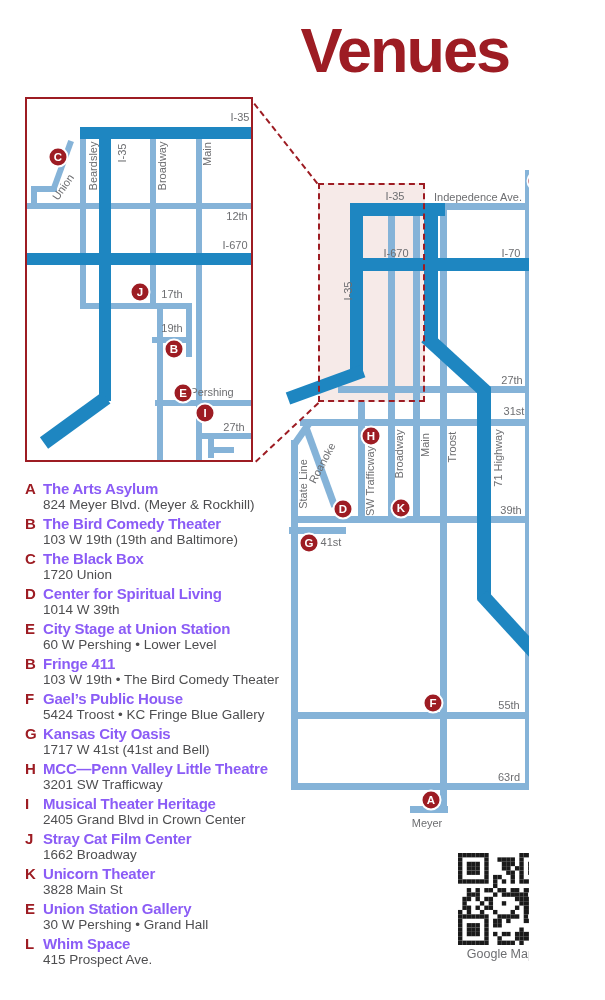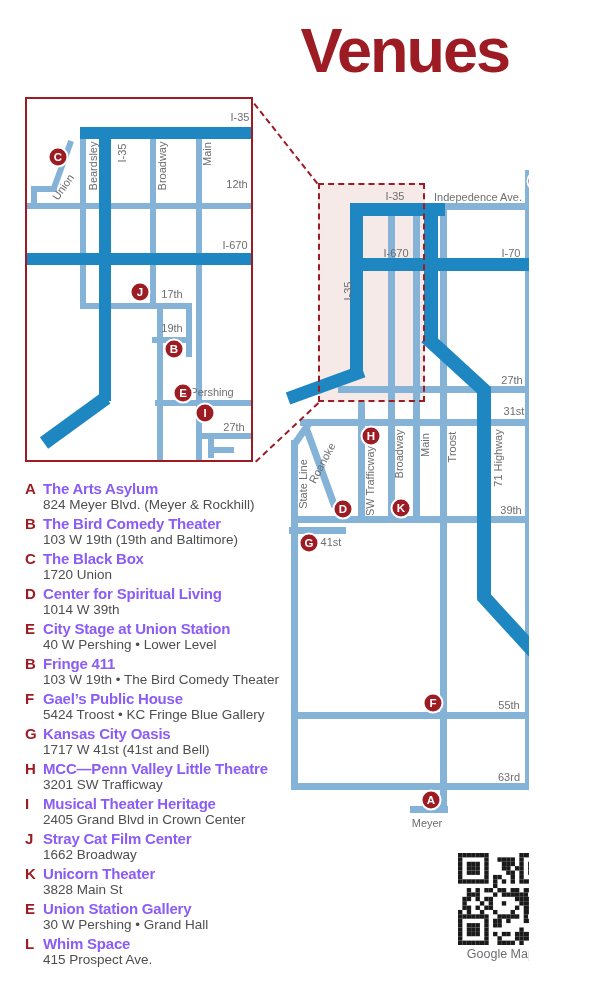--- a/index.html
+++ b/index.html
@@ -90,21 +90,21 @@
       <div class="road d" style="left: 350px; top: 203px; width: 95px; height: 13px;"></div>
       <div class="road d" style="left: 350px; top: 258px; width: 183px; height: 13px;"></div>
       <div class="road d" style="left: 350px; top: 203px; width: 13px; height: 173px;"></div>
       <div class="road d" style="left: 288px; top: 392px; width: 80px; height: 13px; transform: rotate(-20deg); transform-origin: 0px 50%;"></div>
       <div class="road d" style="left: 424px; top: 203px; width: 14px; height: 141px;"></div>
       <div class="road d" style="left: 426px; top: 330px; width: 82px; height: 14px; transform: rotate(42.5deg); transform-origin: 0px 50%;"></div>
       <div class="road d" style="left: 477px; top: 388px; width: 14px; height: 211px;"></div>
       <div class="road d" style="left: 482px; top: 588px; width: 99px; height: 14px; transform: rotate(47.5deg); transform-origin: 0px 50%;"></div>
       <div class="road d" style="left: 538px; top: 661px; width: 14px; height: 129px;"></div>
       <span class="street-label" style="left: 240px; top: 117px;">I-35</span>
-      <span class="street-label" style="left: 237px; top: 184px;">12th</span>
+      <span class="street-label" style="left: 237px; top: 216px;">12th</span>
       <span class="street-label" style="left: 235px; top: 245px;">I-670</span>
       <span class="street-label" style="left: 172px; top: 294px;">17th</span>
       <span class="street-label" style="left: 172px; top: 328px;">19th</span>
       <span class="street-label" style="left: 212px; top: 392px;">Pershing</span>
       <span class="street-label" style="left: 234px; top: 427px;">27th</span>
       <span class="street-label" style="left: 63px; top: 187px; transform: translate(-50%, -50%) rotate(-55deg);">Union</span>
       <span class="street-label" style="left: 93px; top: 166px; transform: translate(-50%, -50%) rotate(-90deg);">Beardsley</span>
       <span class="street-label" style="left: 122px; top: 153px; transform: translate(-50%, -50%) rotate(-90deg);">I-35</span>
       <span class="street-label" style="left: 162px; top: 166px; transform: translate(-50%, -50%) rotate(-90deg);">Broadway</span>
       <span class="street-label" style="left: 207px; top: 154px; transform: translate(-50%, -50%) rotate(-90deg);">Main</span>
@@ -159,21 +159,21 @@
         <div class="vaddr">1720 Union</div>
       </div>
       <div class="venue">
         <div class="letter">D</div>
         <div class="vname">Center for Spiritual Living</div>
         <div class="vaddr">1014 W 39th</div>
       </div>
       <div class="venue">
         <div class="letter">E</div>
         <div class="vname">City Stage at Union Station</div>
-        <div class="vaddr">40 W Pershing • Lower Level</div>
+        <div class="vaddr">60 W Pershing • Lower Level</div>
       </div>
       <div class="venue">
         <div class="letter">B</div>
         <div class="vname">Fringe 411</div>
         <div class="vaddr">103 W 19th • The Bird Comedy Theater</div>
       </div>
       <div class="venue">
         <div class="letter">F</div>
         <div class="vname">Gael’s Public House</div>
         <div class="vaddr">5424 Troost • KC Fringe Blue Gallery</div>

